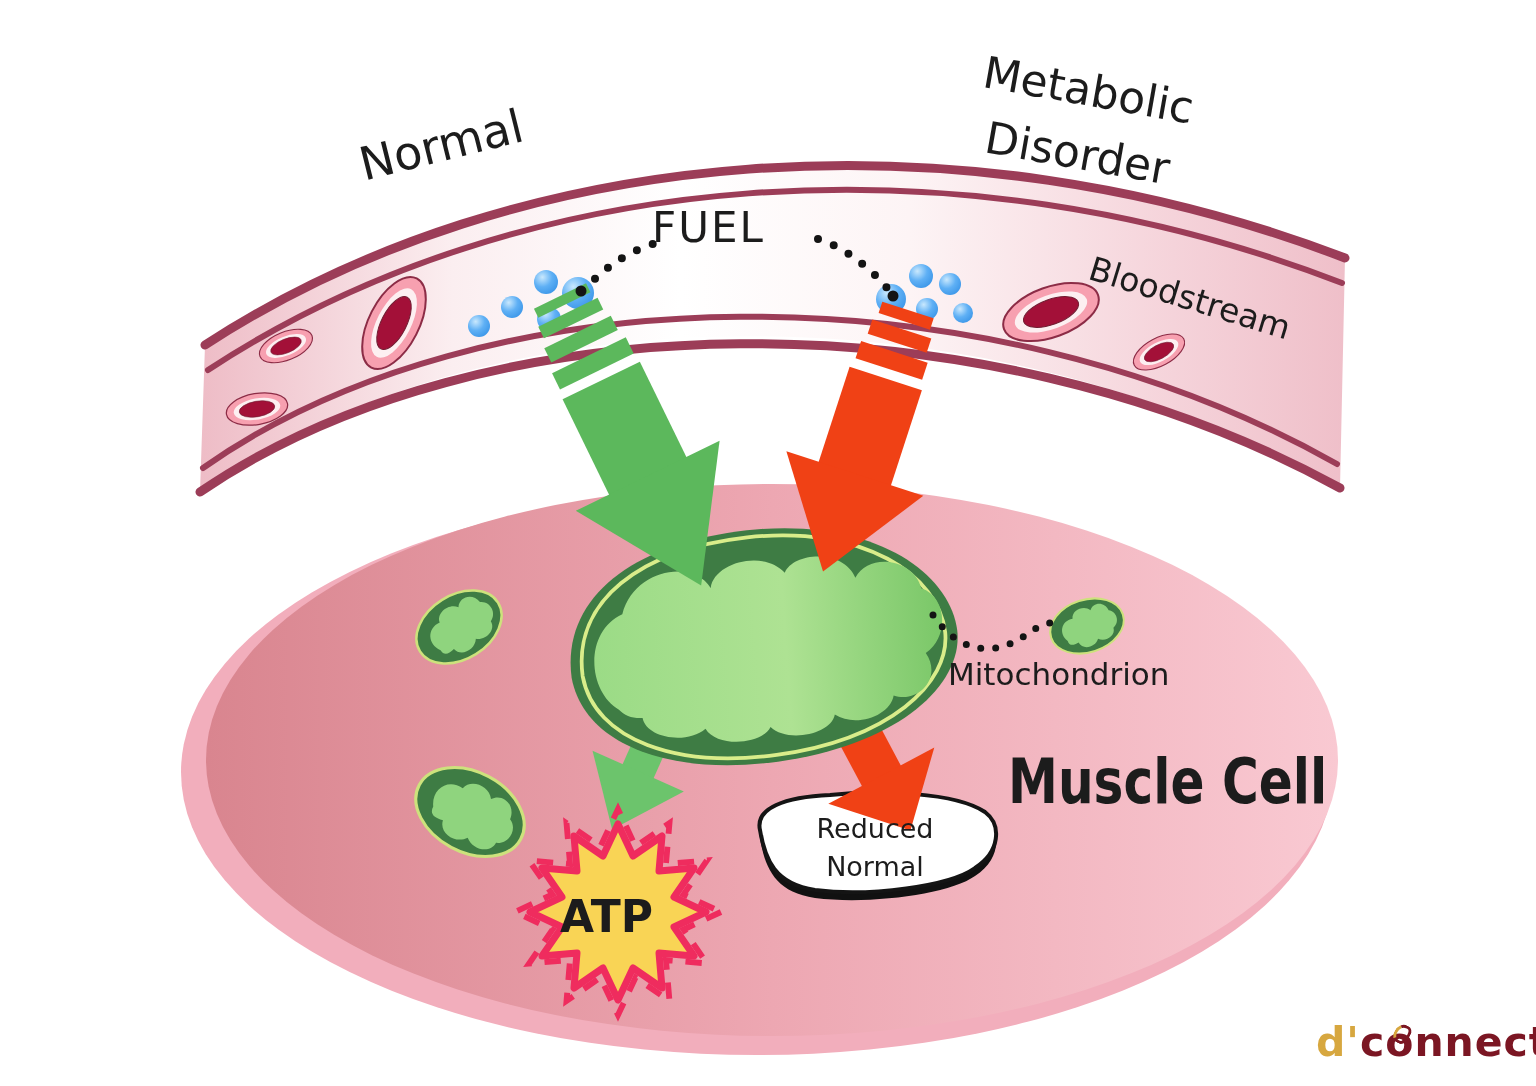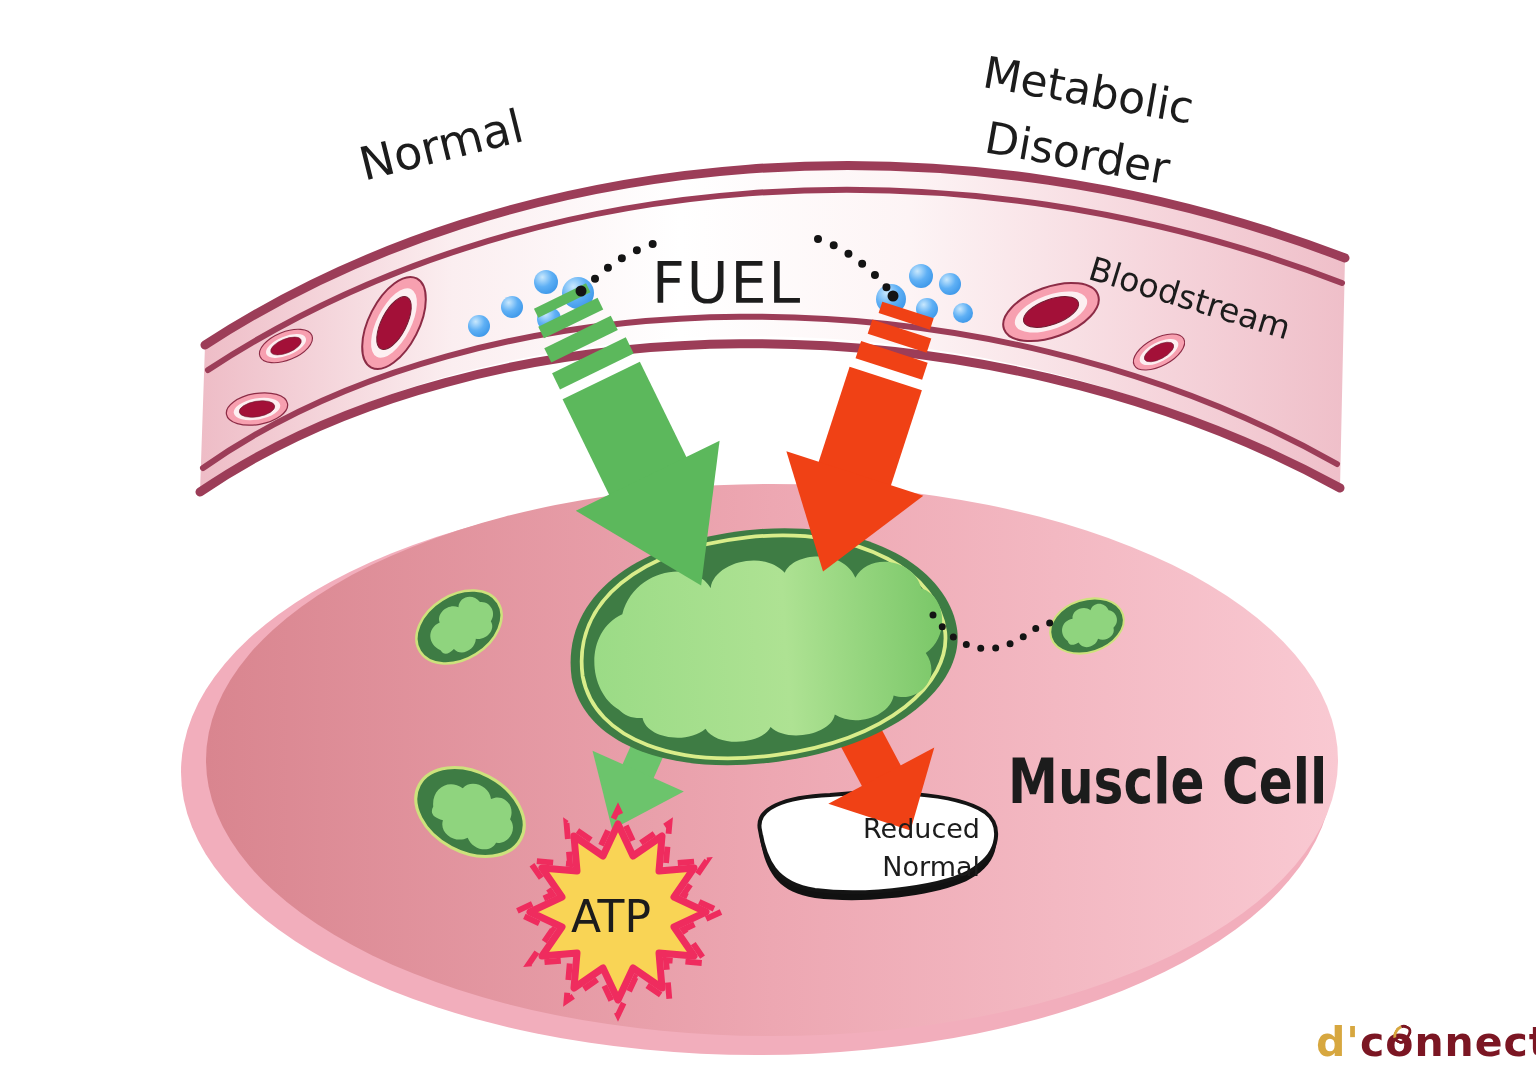--- a/index.html
+++ b/index.html
@@ -3,27 +3,27 @@
 <meta charset="utf-8">
 <style>
   html,body{margin:0;padding:0;background:#ffffff;}
   .stage{position:relative;width:1536px;height:1086px;background:#ffffff;overflow:hidden;
          font-family:"DejaVu Sans","Liberation Sans",sans-serif;color:#1c1c1c;}
   .stage svg{position:absolute;left:0;top:0;}
   .lbl{position:absolute;white-space:nowrap;color:#1c1c1c;}
   .lbl-normal{left:358px;top:118px;font-size:46px;transform:rotate(-14deg);transform-origin:center;}
   .lbl-met{left:948px;top:58px;width:270px;font-size:44px;text-align:center;line-height:1.45;
            transform:rotate(10deg);transform-origin:center;white-space:normal;}
-  .lbl-fuel{left:652px;top:203px;font-size:57px;letter-spacing:2px;font-weight:500;margin-top:47px;}
+  .lbl-fuel{left:652px;top:203px;font-size:42px;letter-spacing:2px;font-weight:500;}
   .lbl-blood{left:1090px;top:248px;font-size:33px;transform:rotate(17deg);transform-origin:left center;}
   .lbl-mito{left:948px;top:656px;font-size:31px;}
   .lbl-muscle{left:1008px;top:748px;font-size:57px;font-weight:bold;letter-spacing:0px;
               transform:scaleX(0.88) scaleY(1.08);transform-origin:left center;}
-  .lbl-atp{left:521px;top:891px;width:130px;text-align:right;font-size:44px;font-weight:400;}
-  .lbl-reduced{left:770px;top:810px;width:210px;text-align:right;font-size:27px;line-height:1.4;white-space:normal;}
+  .lbl-atp{left:560px;top:891px;width:130px;text-align:left;font-size:44px;font-weight:700;}
+  .lbl-reduced{left:770px;top:810px;width:210px;text-align:center;font-size:27px;line-height:1.4;white-space:normal;}
   .logo{position:absolute;left:1316px;top:1018px;font-size:41px;font-weight:bold;letter-spacing:1px;}
   .logo .gold{color:#d7a73f;}
   .logo .maroon{color:#7b1623;}
   .logo .swirl{position:absolute;left:78px;top:6px;width:10px;height:14px;border:3px solid #7b1623;
                border-radius:60% 40% 50% 50%;transform:rotate(28deg);border-left-color:#d7a73f;}
 </style>
 </head>
 <body>
 
 <div class="stage">
@@ -158,20 +158,21 @@
 
   <circle cx="581" cy="291" r="5.5" fill="#141414"></circle>
   <circle cx="893" cy="296" r="5.5" fill="#141414"></circle>
 </svg>
 
 <div class="lbl lbl-normal">Normal</div>
 <div class="lbl lbl-met"><span>Metabolic</span><br>
   <span>Disorder</span></div>
 <div class="lbl lbl-fuel">FUEL</div>
 <div class="lbl lbl-blood">Bloodstream</div>
+<div class="lbl lbl-mito">Mitochondrion</div>
 <div class="lbl lbl-muscle">Muscle Cell</div>
 <div class="lbl lbl-atp">ATP</div>
 <div class="lbl lbl-reduced"><span>Reduced</span><br>
   <span>Normal</span></div>
 
 <div class="logo">
   <span class="gold">d'</span><span class="maroon">connect</span>
   <span class="swirl"></span>
 </div>
 

